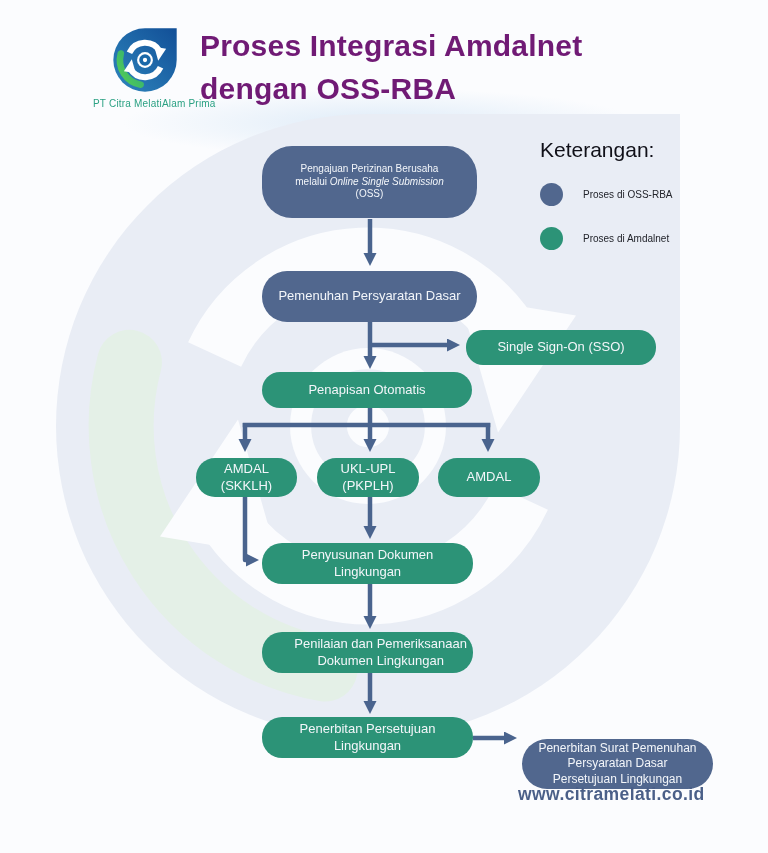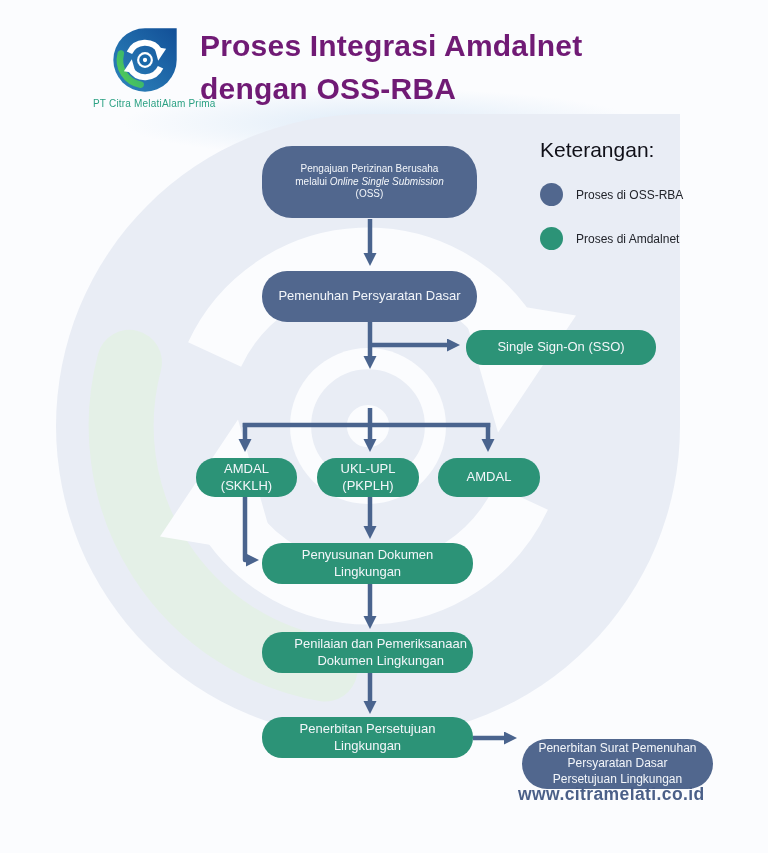--- a/index.html
+++ b/index.html
@@ -23,21 +23,21 @@
   .title { position:absolute; left:200px; top:24px; width:460px;
            font-size:30px; font-weight:bold; color:#701a75; line-height:43px; white-space:pre-line; letter-spacing:.2px; }
 
   
   .legend { position:absolute; left:540px; top:138px; width:190px; }
   .legend-title { font-size:21px; font-weight:normal; color:#101018; }
   .legend-row { display:flex; align-items:center; margin-top:21px; }
   .legend-dot { width:23px; height:23px; border-radius:50%; flex:0 0 auto; }
   .legend-dot.blue { background:#51678e; }
   .legend-dot.teal { background:#2c9377; }
-  .legend-label { margin-left:13px; font-size:12px; color:#22242b; }
+  .legend-label { margin-left:20px; font-size:10px; color:#22242b; }
 
   
   .fbox { position:absolute; display:flex; flex-direction:column; align-items:center; justify-content:center;
           text-align:center; color:#f3f6fa; font-size:13px; line-height:1.27; white-space:pre-line; padding:2px 6px; }
   .fbox.blue { background:#51678e; }
   .fbox.teal { background:#2c9377; }
 
   .b-pengajuan  { left:262px; top:146px; width:215px; height:72px; border-radius:30px; font-size:10px; }
   .b-pemenuhan  { left:262px; top:271px; width:215px; height:51px; border-radius:25px; }
   .b-sso        { left:466px; top:330px; width:190px; height:35px; border-radius:17px; }
@@ -157,20 +157,23 @@
   </div>
 
   <div class="fbox blue b-pemenuhan">
     <span>Pemenuhan Persyaratan Dasar</span>
   </div>
 
   <div class="fbox teal b-sso">
     <span>Single Sign-On (SSO)</span>
   </div>
 
+  <div class="fbox teal b-penapisan">
+    <span>Penapisan Otomatis</span>
+  </div>
 
   <div class="fbox teal b-amdal">
     <span>AMDAL
 (SKKLH)</span>
   </div>
 
   <div class="fbox teal b-uklupl">
     <span>UKL-UPL
 (PKPLH)</span>
   </div>

